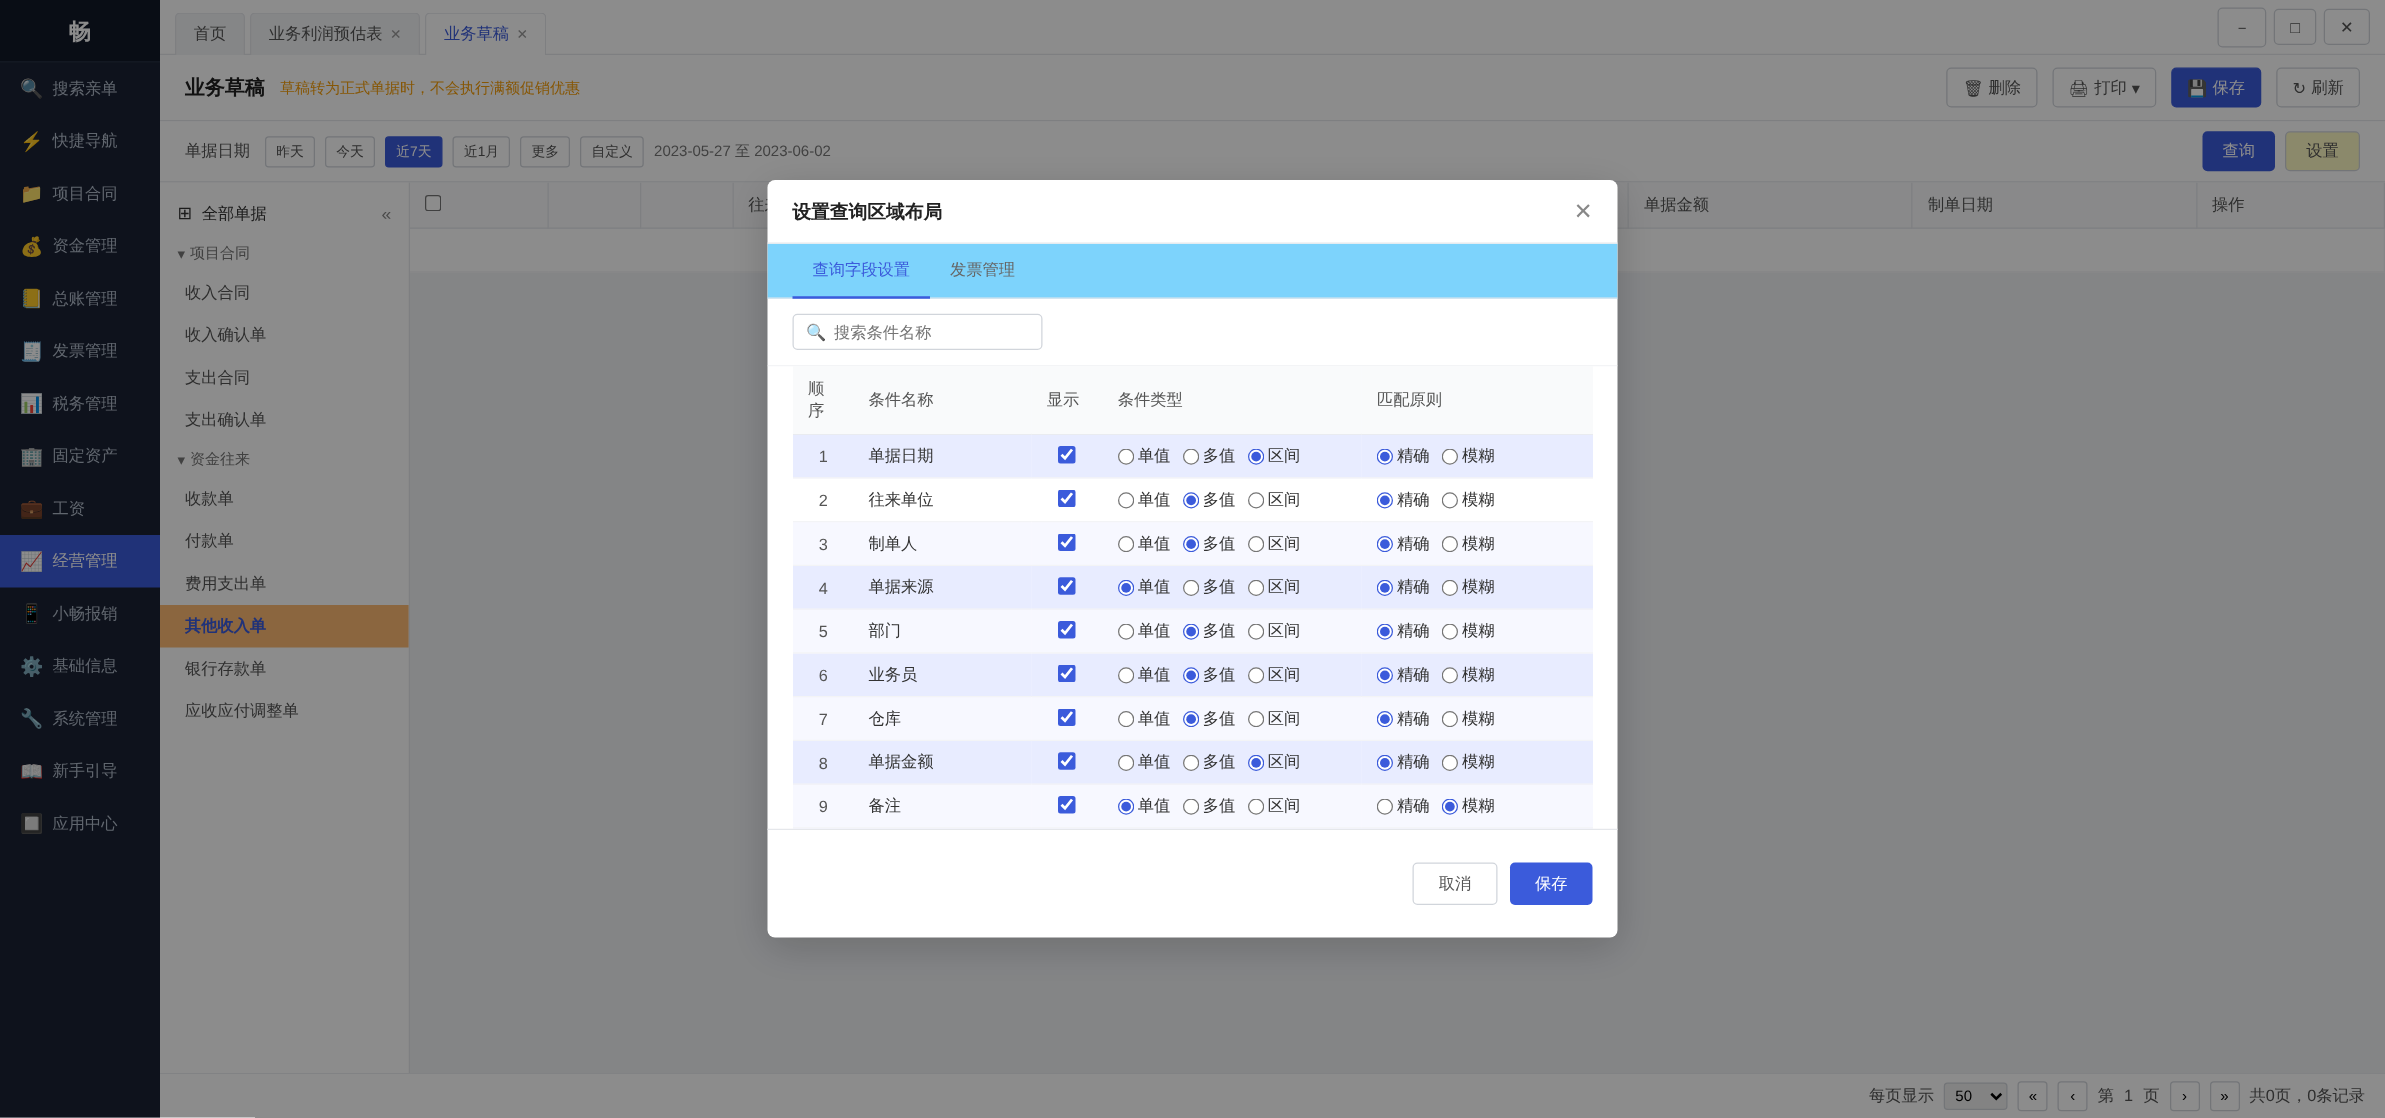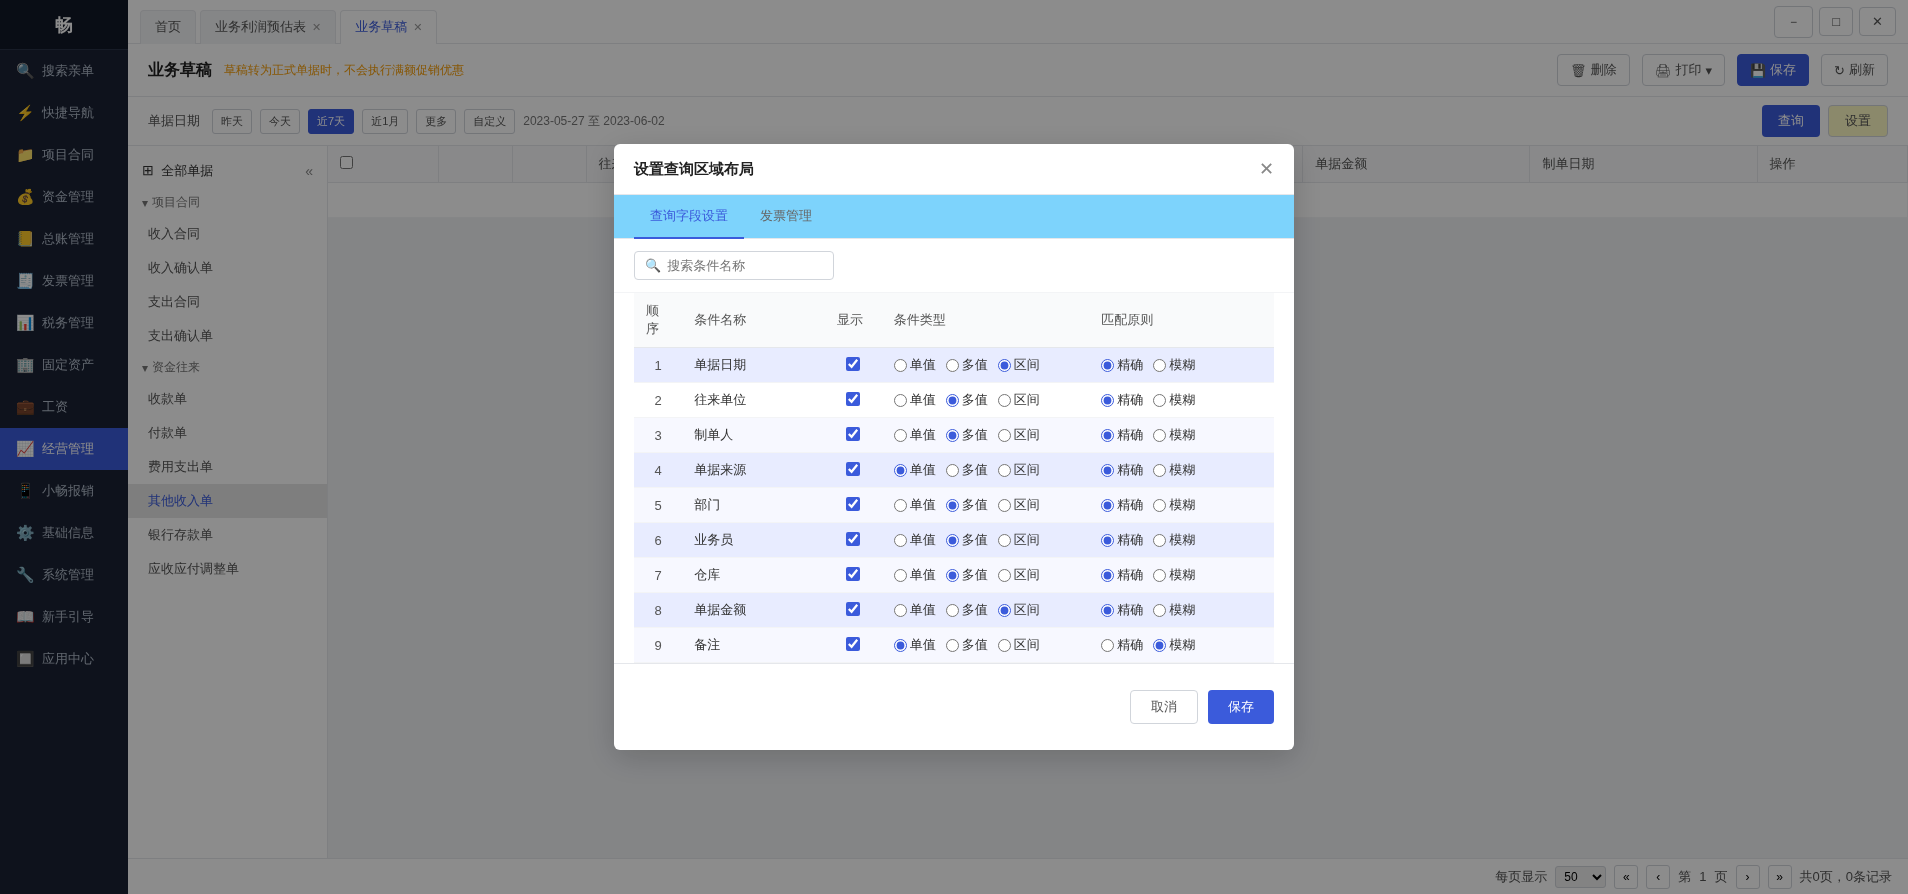--- a/index.html
+++ b/index.html
@@ -85,21 +85,21 @@
       padding: 8px 0; overflow-y: auto;
     }
     .left-panel-header {
       display: flex; align-items: center; justify-content: space-between;
       padding: 8px 14px; font-size: 13px; font-weight: 500; color: #333;
     }
     .panel-item {
       padding: 8px 20px; cursor: pointer; font-size: 13px; color: #555;
       display: flex; align-items: center; gap: 6px;
     }
-    .panel-item.active { background: #e5e5e5; color: #3b5bdb; font-weight: 400; }
+    .panel-item.active { background: #fdba74; color: #3b5bdb; font-weight: 700; }
     .panel-category {
       padding: 6px 14px; font-size: 12px; color: #777; cursor: pointer;
       display: flex; align-items: center; gap: 4px;
     }
 
     
     .table-area { flex: 1; background: #f0f2f5; overflow: auto; padding: 0; }
     .table-container { background: #fff; margin: 0; }
     .data-table { width: 100%; border-collapse: collapse; font-size: 13px; }
     .data-table th {

